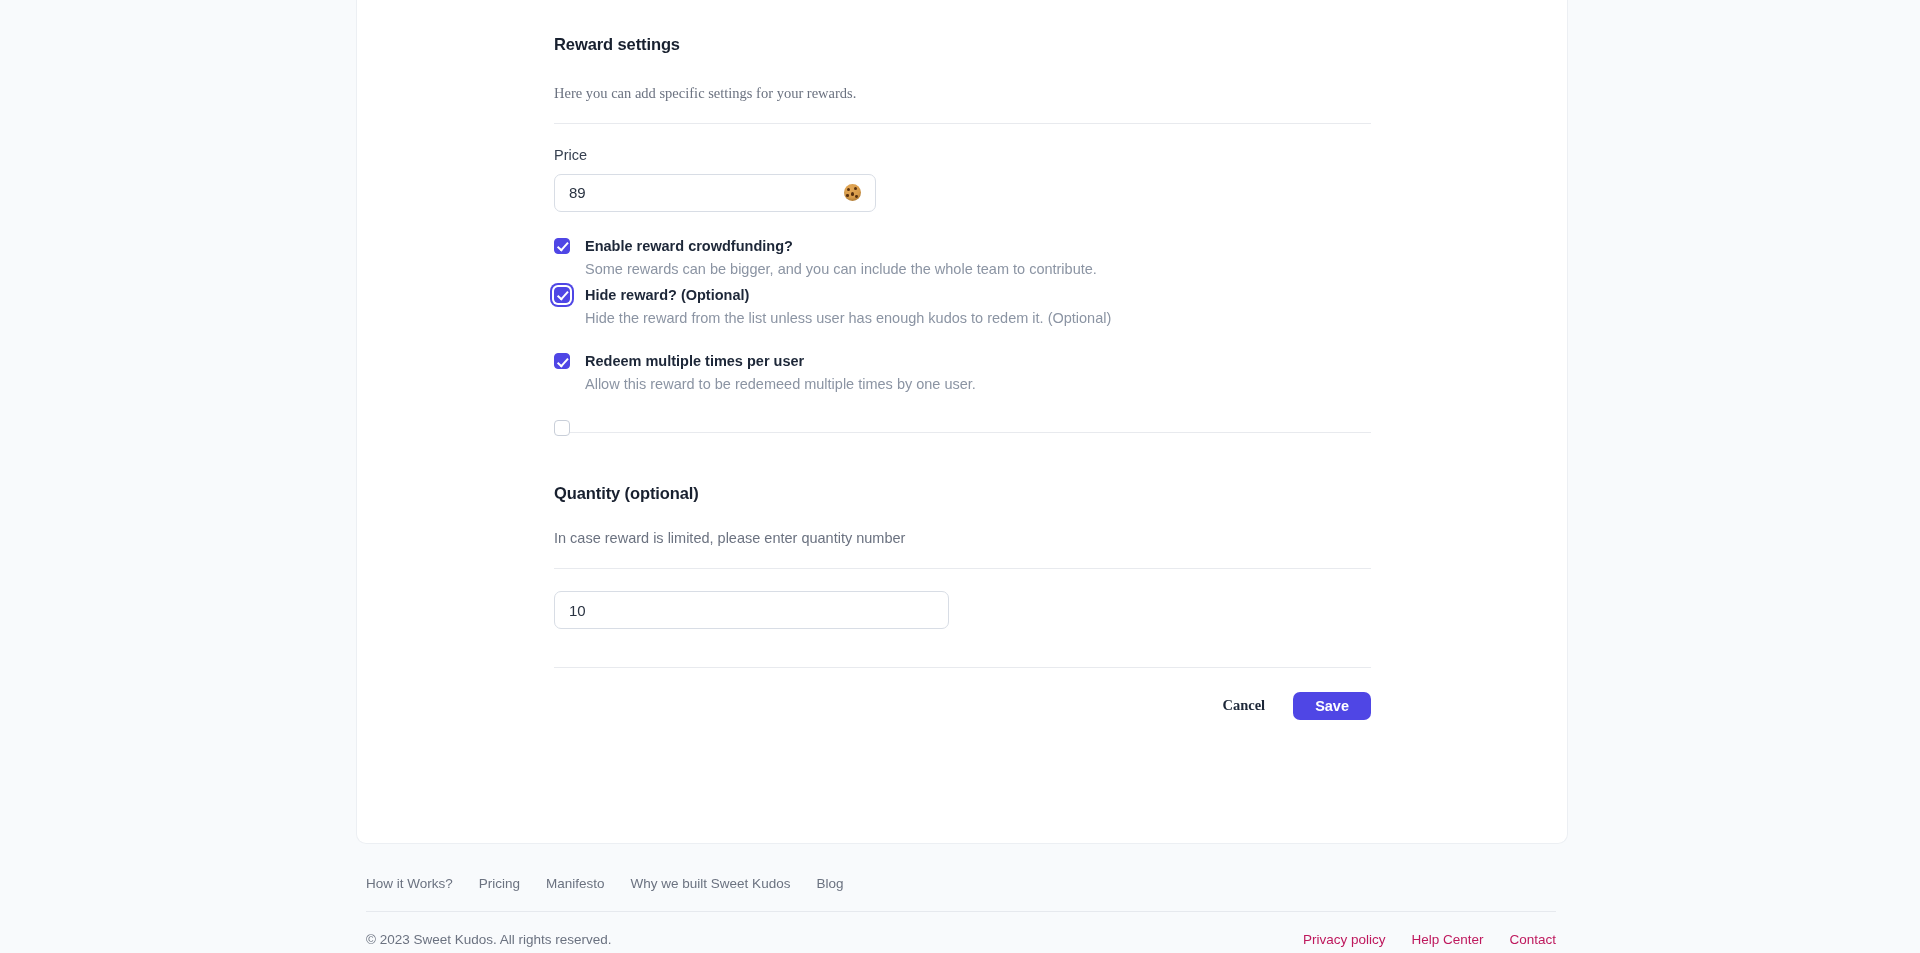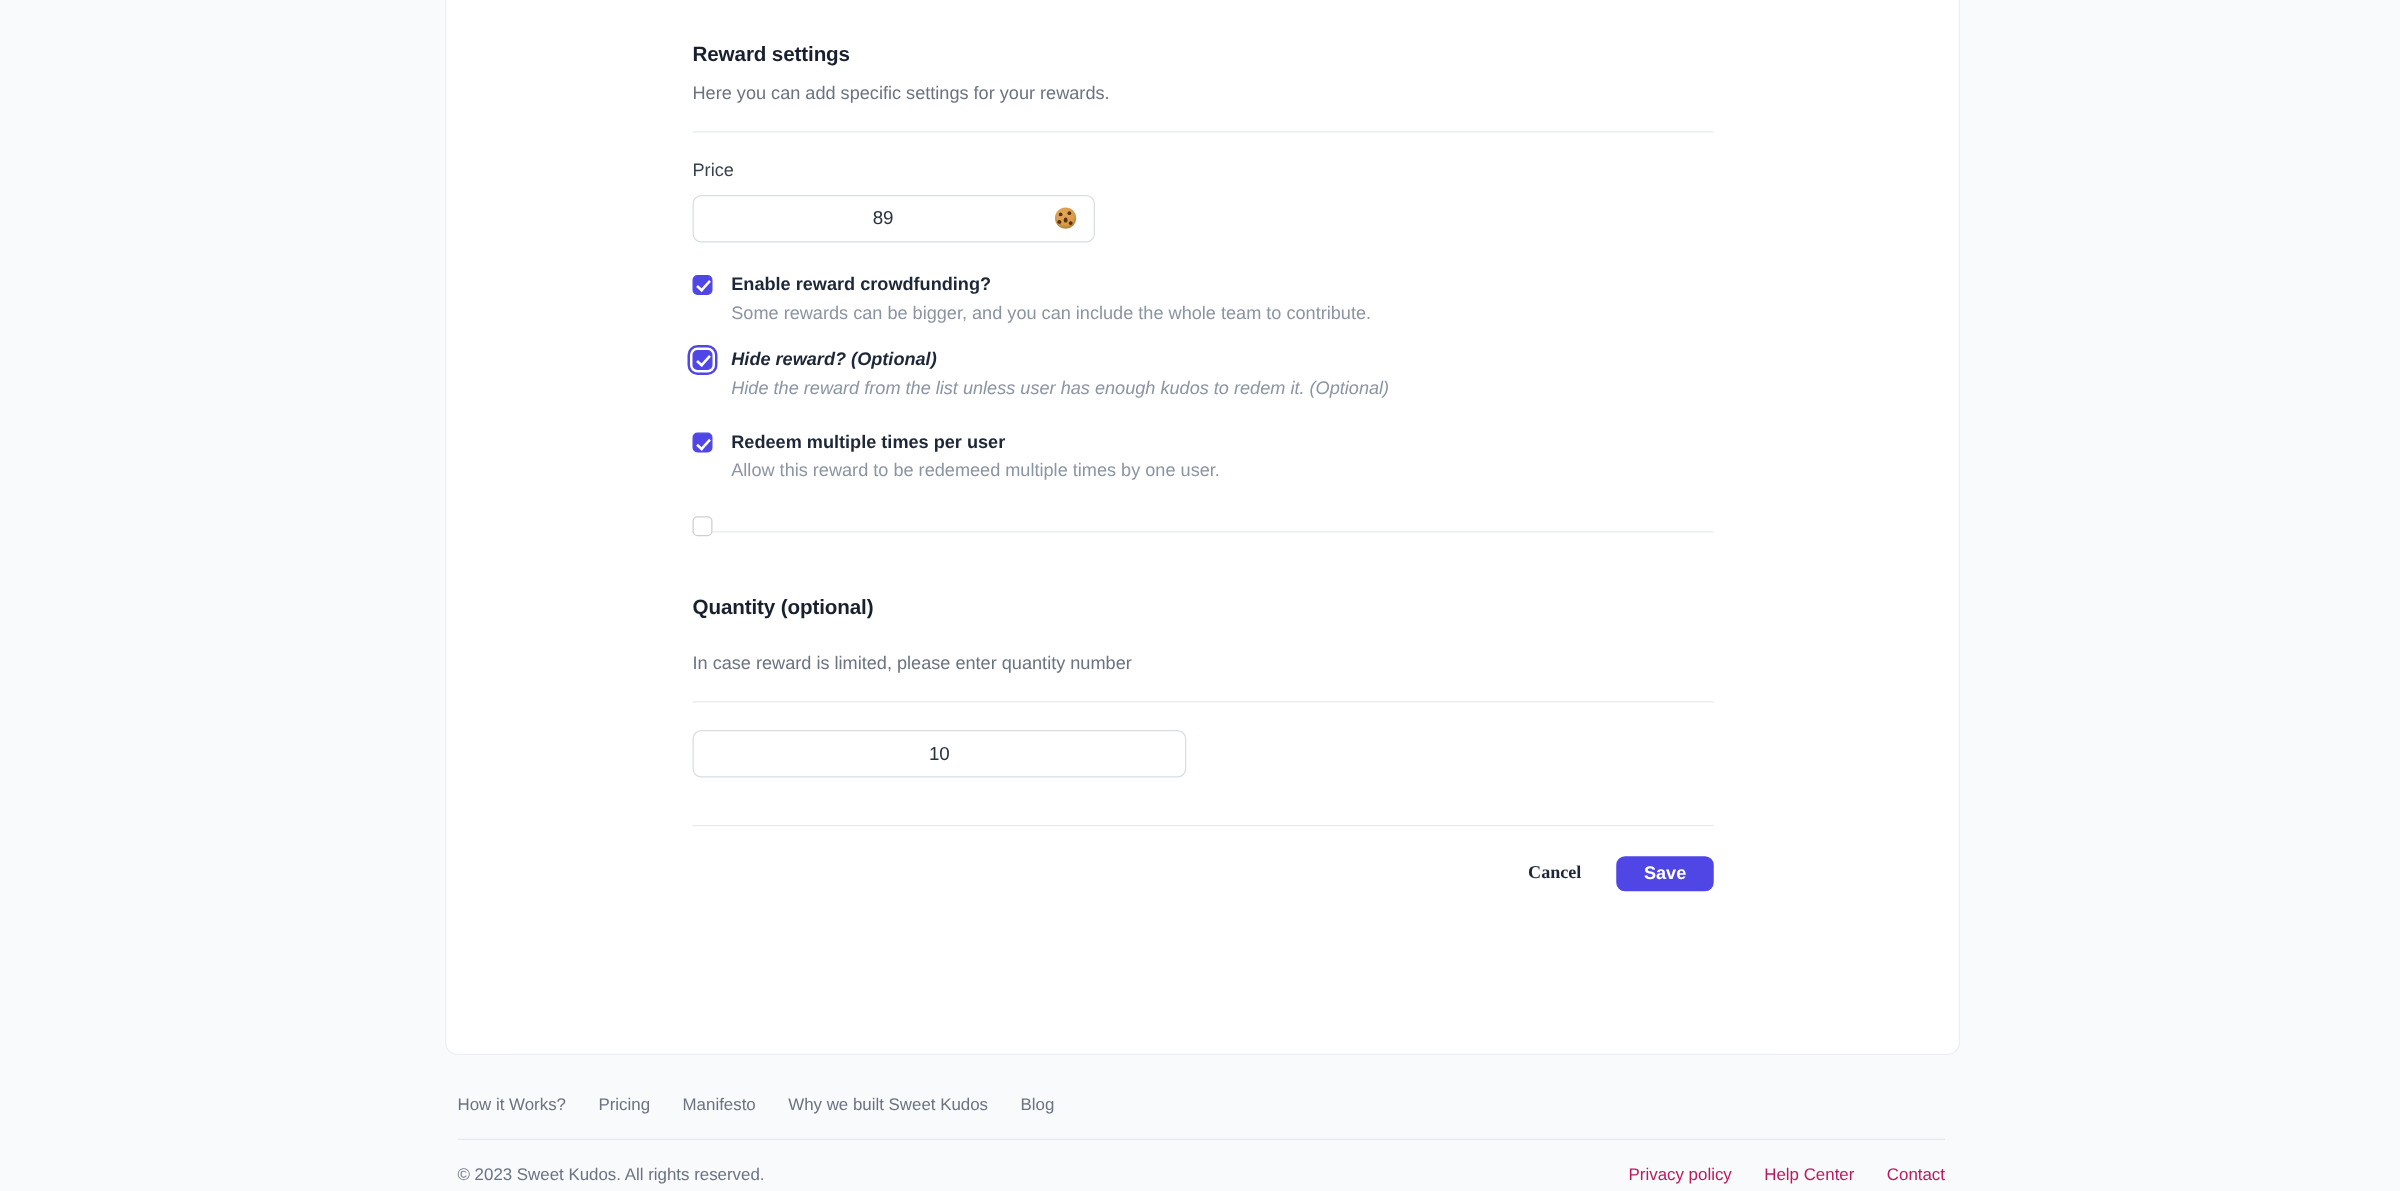--- a/index.html
+++ b/index.html
@@ -76,21 +76,21 @@
     background: #ffffff;
     border: 1px solid #d8dde5;
     border-radius: 7px;
     height: 38px;
     display: flex;
     align-items: center;
     padding: 0 14px;
     font-size: 15px;
     color: #2a3342;
   }
-  .input .val { flex: 1; text-align: center; }
+  .input .val { flex: 1; }
 
   
   .cookie {
     width: 17px;
     height: 17px;
     border-radius: 50%;
     background: radial-gradient(circle at 35% 30%, #e3a857 0%, #d79b4a 60%, #c08536 100%);
     position: relative;
     display: inline-block;
     box-shadow: inset 0 -2px 2px rgba(0,0,0,0.12);
@@ -216,21 +216,21 @@
 </head>
 <body>
 
 <div class="page">
 
   <div class="card">
     <div class="card-inner">
 
       <div style="padding-top:75px;">
         <div class="section-title">Reward settings</div>
-        <div class="section-sub" style="margin-top:10px;">Here you can add specific settings for your rewards.</div>
+        <div class="section-sub" style="margin-top:28px;font-family:Liberation Serif, serif;">Here you can add specific settings for your rewards.</div>
       </div>
 
       <div class="hr" style="margin-top:20px;"></div>
 
       <div style="margin-top:22px;">
         <div class="field-label">Price</div>
         <div class="input" style="width:322px; margin-top:9px;">
           <span class="val">89</span>
           <span class="cookie">
               <i></i>
@@ -241,21 +241,21 @@
             </span>
         </div>
       </div>
 
       <div class="check-row" style="margin-top:25px;">
         <span class="cb checked"></span>
         <div class="cb-label">Enable reward crowdfunding?</div>
         <div class="cb-desc">Some rewards can be bigger, and you can include the whole team to contribute.</div>
       </div>
 
-      <div class="check-row" style="margin-top:17px;font-style:italic;">
+      <div class="check-row" style="margin-top:6px;">
         <span class="cb checked focused"></span>
         <div class="cb-label">Hide reward? (Optional)</div>
         <div class="cb-desc">Hide the reward from the list unless user has enough kudos to redem it. (Optional)</div>
       </div>
 
       <div class="check-row" style="margin-top:24px;">
         <span class="cb checked"></span>
         <div class="cb-label">Redeem multiple times per user</div>
         <div class="cb-desc">Allow this reward to be redemeed multiple times by one user.</div>
       </div>

